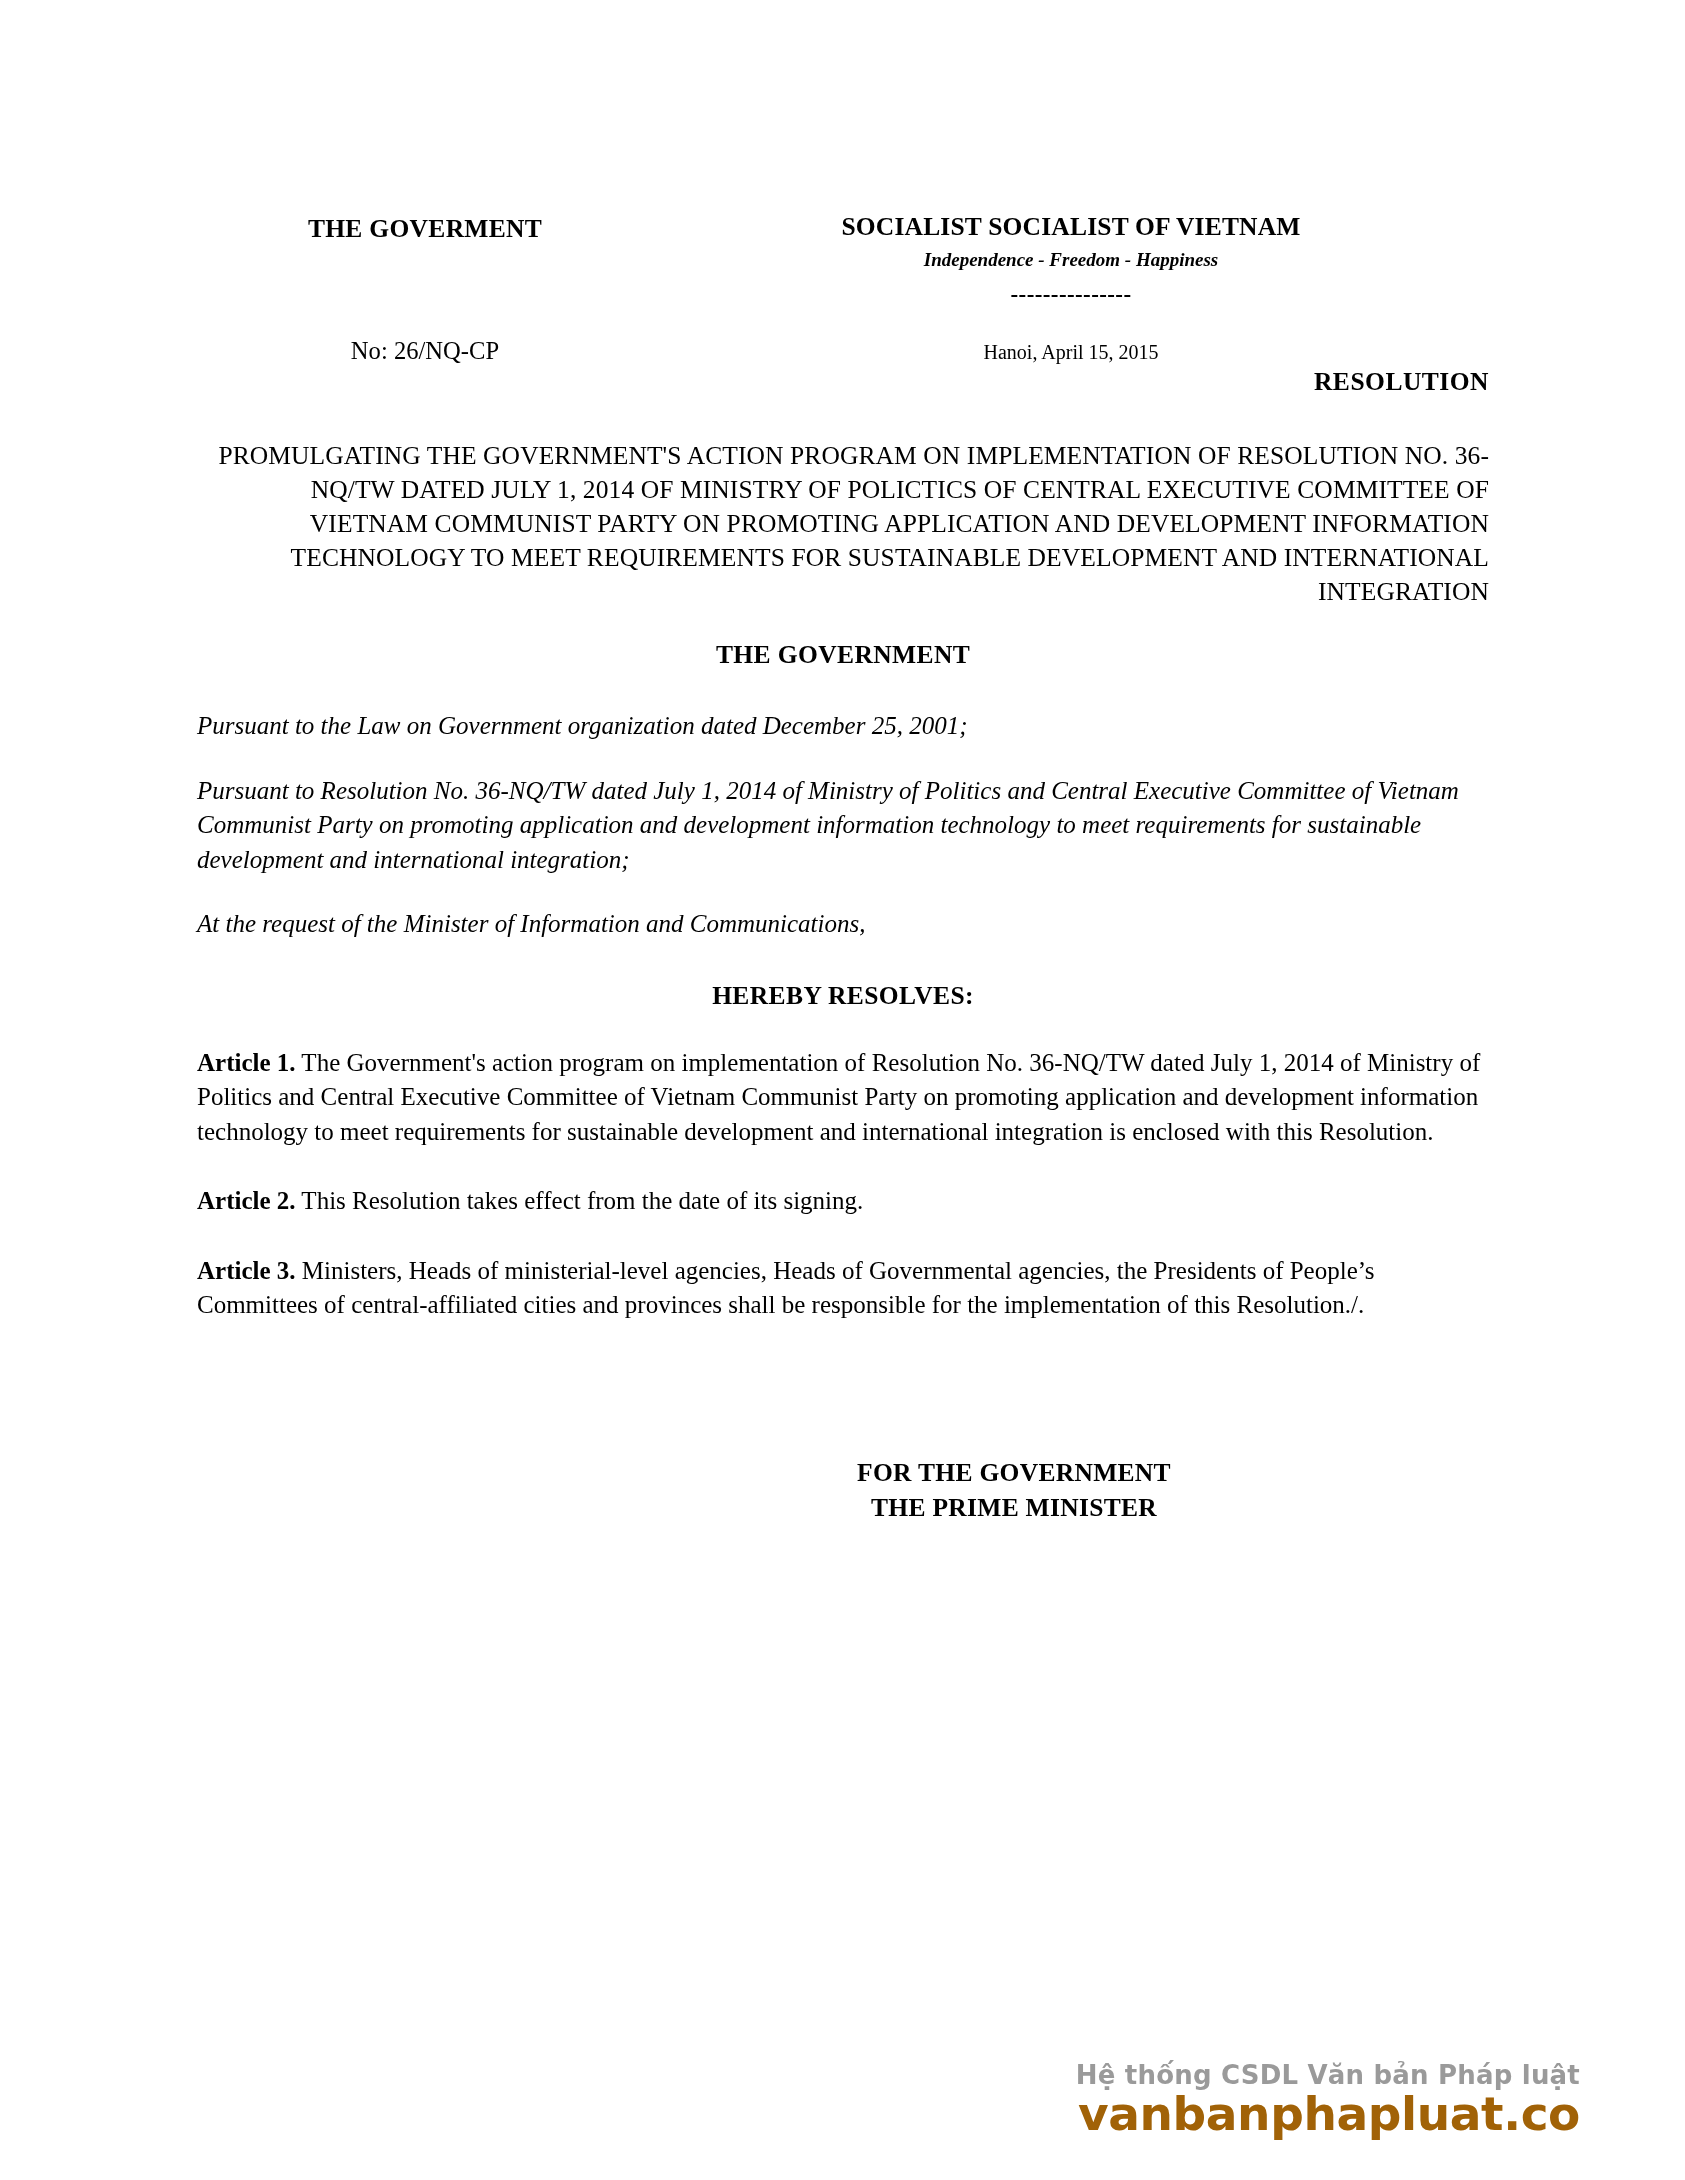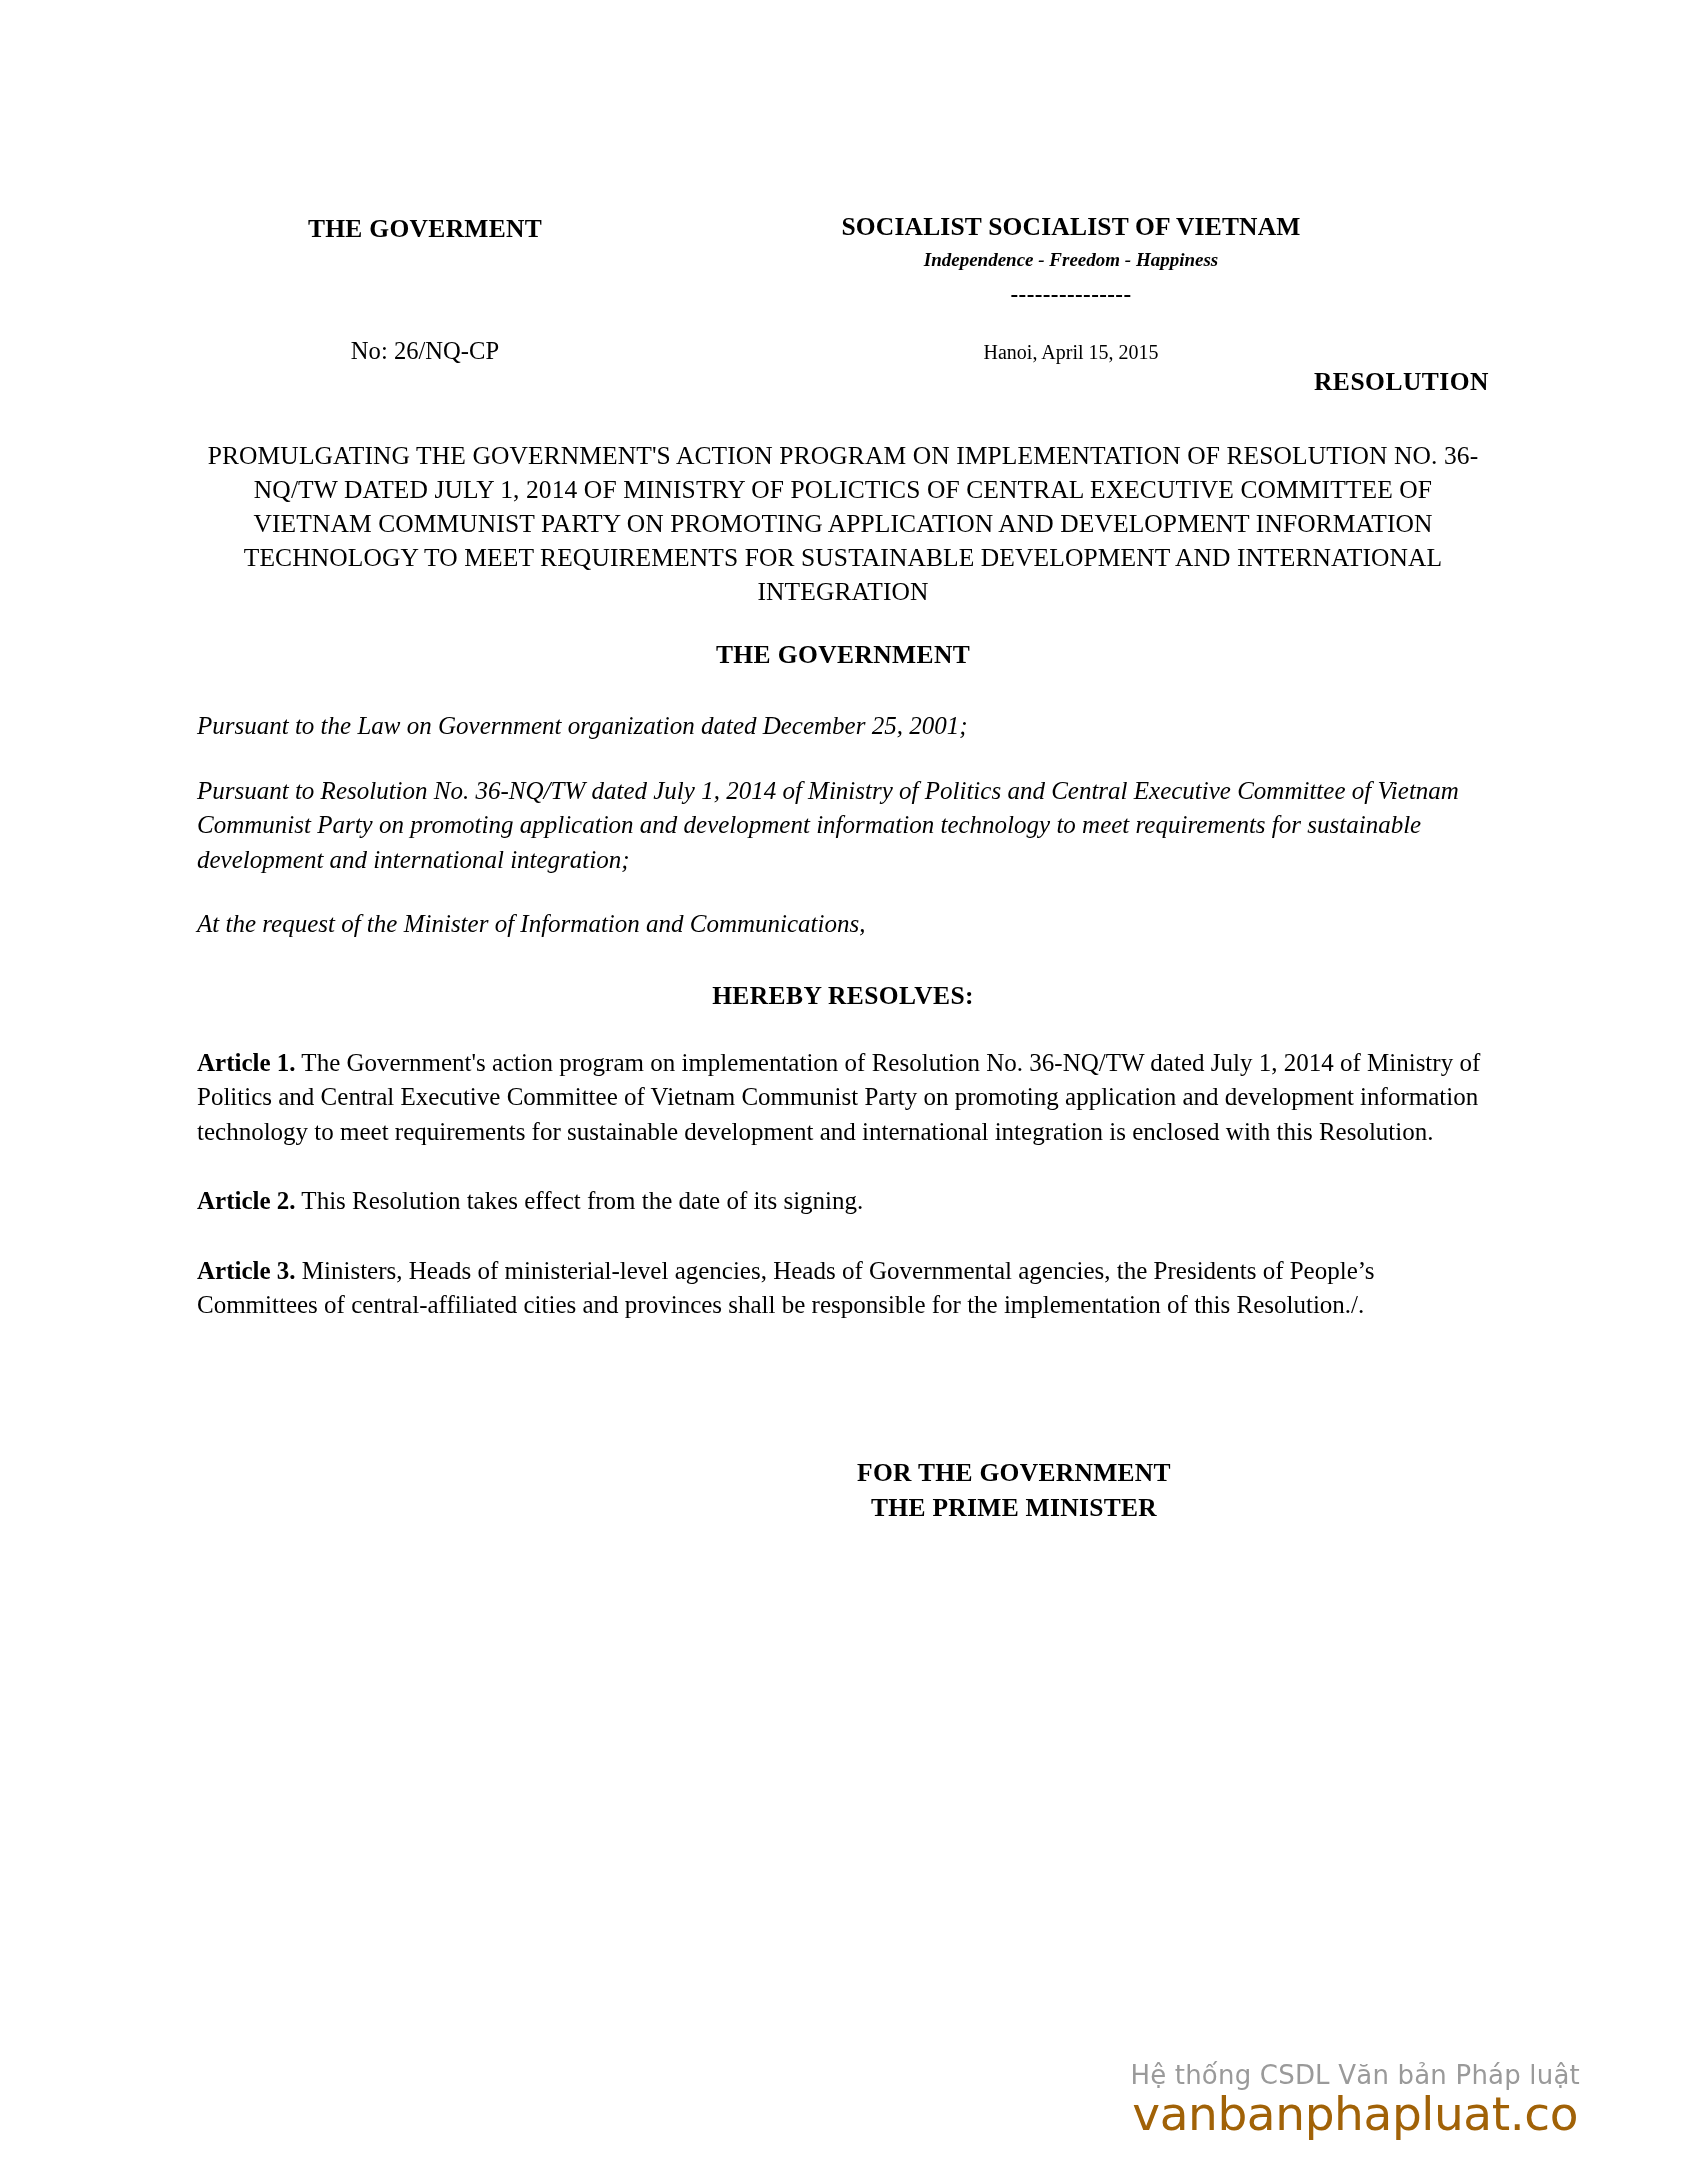--- a/index.html
+++ b/index.html
@@ -90,21 +90,21 @@
   }
 
   
   .doc-type {
     text-align: right;
     font-size: 25.5px;
     font-weight: bold;
     letter-spacing: 0.5px;
   }
   .doc-title {
-    text-align: center;
+    text-align: right;
     font-size: 25.5px;
     line-height: 1.33;
     margin-top: 42px;
     letter-spacing: 0.1px;
   }
   .issuer-heading {
     text-align: center;
     font-size: 25.5px;
     font-weight: bold;
     letter-spacing: 0.4px;
@@ -149,24 +149,25 @@
     font-weight: bold;
     letter-spacing: 0.3px;
     line-height: 1.38;
   }
 
   
   .watermark {
     position: absolute;
     right: 105px;
     bottom: 42px;
-    text-align: center;
+    text-align: right;
     font-family: "DejaVu Sans", "Liberation Sans", sans-serif;
     pointer-events: none;
     user-select: none;
+    font-weight: bold;
   }
   .watermark .wm-top {
     font-size: 26px;
     color: #9a9a9a;
     letter-spacing: 0.2px;
     line-height: 1.15;
     white-space: nowrap;
   }
   .watermark .wm-domain {
     font-size: 47px;

